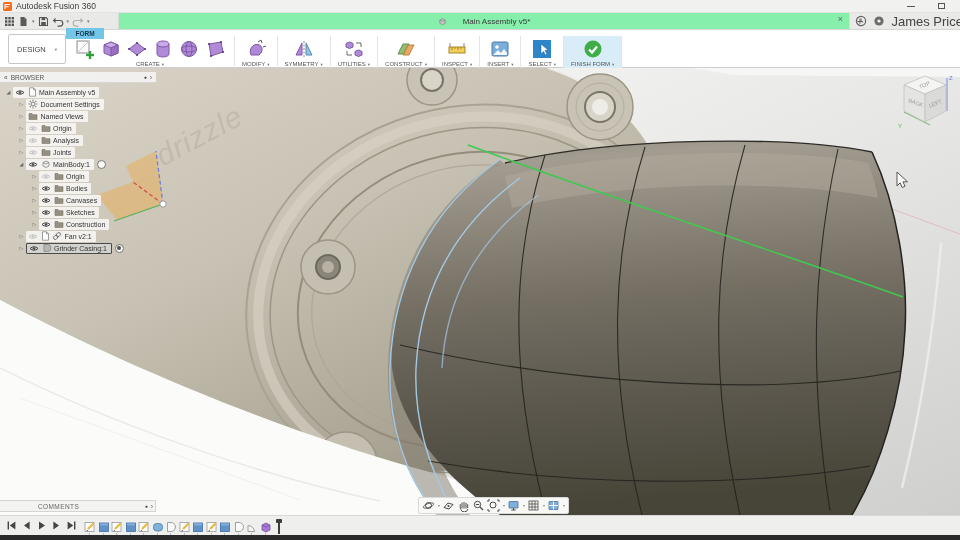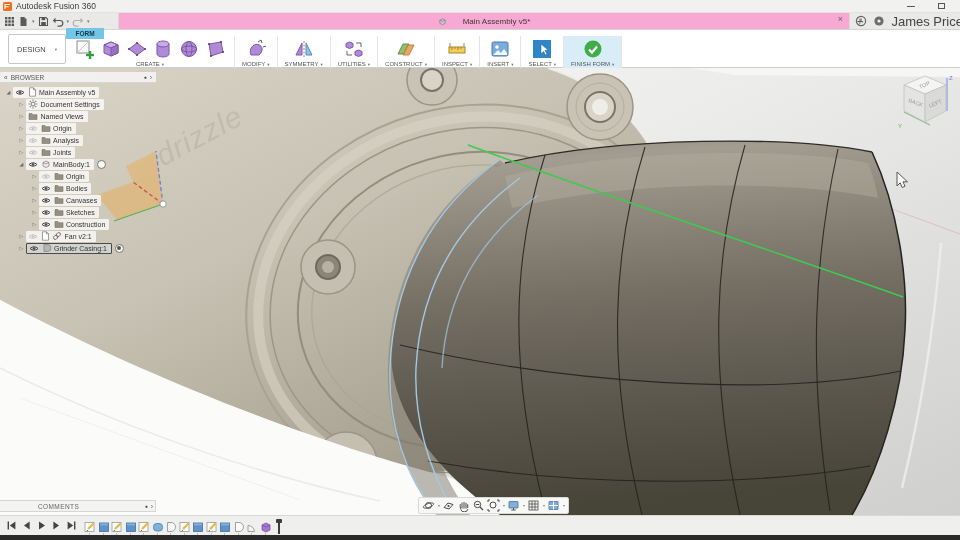--- a/index.html
+++ b/index.html
@@ -14,21 +14,21 @@
   .win-controls{position:absolute;right:0;top:0;height:12px;display:flex;}
   .win-btn{width:30px;display:flex;align-items:center;justify-content:center;color:#444;font-size:9px;}
   .win-min i{display:block;width:8px;border-top:1px solid #555;}
   .win-max i{display:block;width:7px;height:6px;border:1px solid #555;box-sizing:border-box;}
 
   
   .tabbar{position:absolute;top:13px;left:0;right:0;height:17px;background:#e9e9e8;
           border-bottom:1px solid #d6d6d4;box-sizing:border-box;}
   .qat{position:absolute;left:4px;top:1px;height:14px;display:flex;align-items:center;gap:3px;}
   .qat-caret{font-size:5px;color:#777;}
-  .doc-tab{position:absolute;left:118px;width:730px;top:0;height:16px;background:#f9a8d4;
+  .doc-tab{position:absolute;left:118px;width:730px;top:0;height:16px;background:#86efac;
            border-left:1px solid #dadad8;border-right:1px solid #dadad8;display:flex;align-items:center;
            justify-content:center;font-size:8px;color:#3a3a3a;gap:16px;}
   .doc-close{position:absolute;right:6px;top:1px;font-size:9px;color:#666;}
   .plus-btn{position:absolute;left:853px;top:1px;width:14px;height:14px;font-size:10px;color:#555;
             display:flex;align-items:center;justify-content:center;}
   .acct{position:absolute;right:2px;top:0;height:16px;display:flex;align-items:center;gap:6px;padding-right:4px;}
   .user-name{font-size:13px;color:#444;}
   .help-badge{width:11px;height:11px;border-radius:50%;background:#6d6d6d;color:#fff;font-size:7.5px;
               display:flex;align-items:center;justify-content:center;}
 

